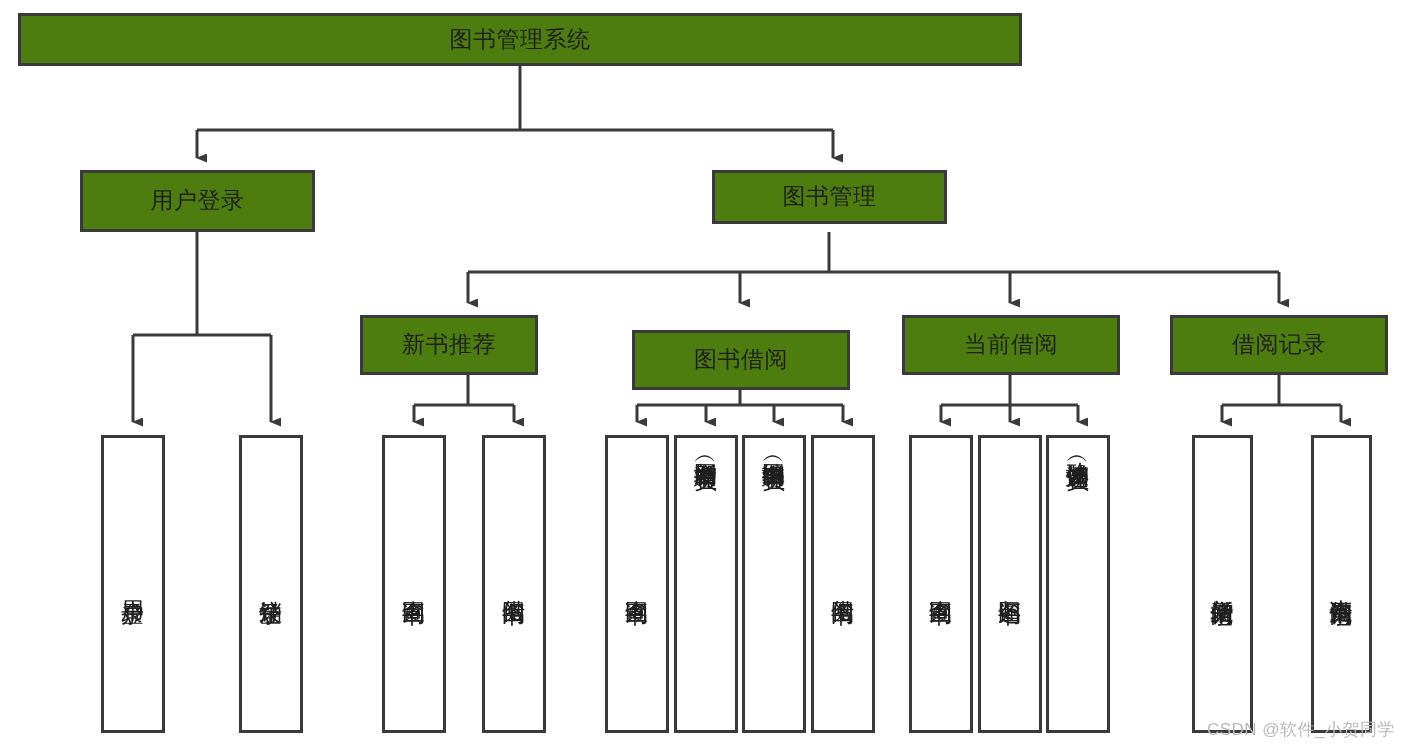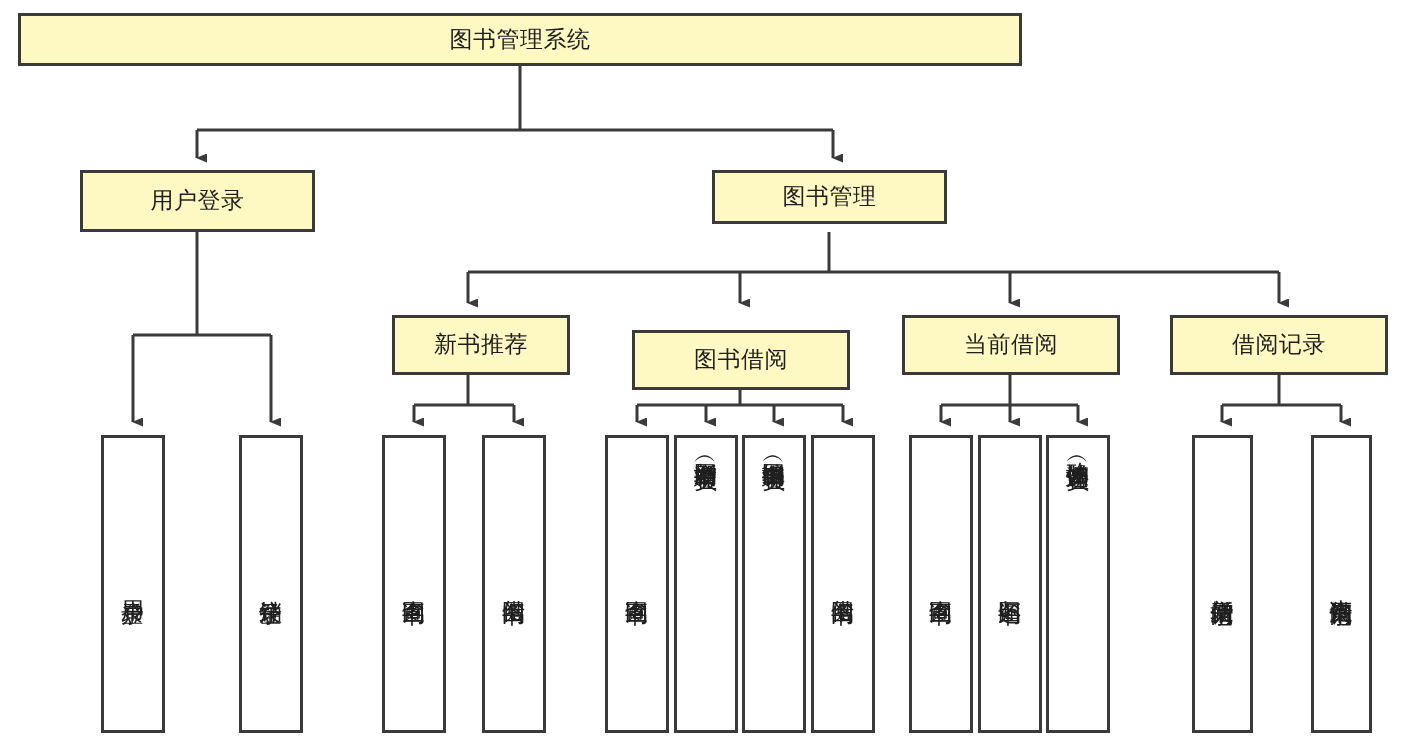--- a/index.html
+++ b/index.html
@@ -21,21 +21,21 @@
     position: absolute;
     left: 0;
     top: 0;
     width: 1405px;
     height: 747px;
   }
   .node-box {
     position: absolute;
     box-sizing: border-box;
     border: 3px solid #3a3a3a;
-    background: #fef9c3;
+    background: #4d7c0f;
     display: flex;
     align-items: center;
     justify-content: center;
   }
   .node-label-h {
     font-size: 23px;
     color: #1f1f1f;
     line-height: 1.1;
     white-space: nowrap;
     letter-spacing: 0.5px;
@@ -128,21 +128,21 @@
     <span class="node-label-h">图书管理系统</span>
   </div>
 
   <div class="node-box" style="left:80px; top:170px; width:235px; height:62px;">
     <span class="node-label-h">用户登录</span>
   </div>
   <div class="node-box" style="left:712px; top:170px; width:235px; height:54px;">
     <span class="node-label-h">图书管理</span>
   </div>
 
-  <div class="node-box" style="left:360px; top:315px; width:178px; height:60px;margin-left:32px;">
+  <div class="node-box" style="left:360px; top:315px; width:178px; height:60px;">
     <span class="node-label-h">新书推荐</span>
   </div>
   <div class="node-box" style="left:632px; top:330px; width:218px; height:60px;">
     <span class="node-label-h">图书借阅</span>
   </div>
   <div class="node-box" style="left:902px; top:315px; width:218px; height:60px;">
     <span class="node-label-h">当前借阅</span>
   </div>
   <div class="node-box" style="left:1170px; top:315px; width:218px; height:60px;">
     <span class="node-label-h">借阅记录</span>
@@ -185,14 +185,15 @@
     <span class="node-label-v">确认归还（管理员）</span>
   </div>
 
   <div class="leaf-box center" style="left:1192px; top:435px; width:61px; height:298px;">
     <span class="node-label-v">新增借阅记录</span>
   </div>
   <div class="leaf-box center" style="left:1311px; top:435px; width:61px; height:298px;">
     <span class="node-label-v">查询借阅记录</span>
   </div>
 
+  <div id="watermark">CSDN @软件_小贺同学</div>
 
 </div>
 
 </body></html>

